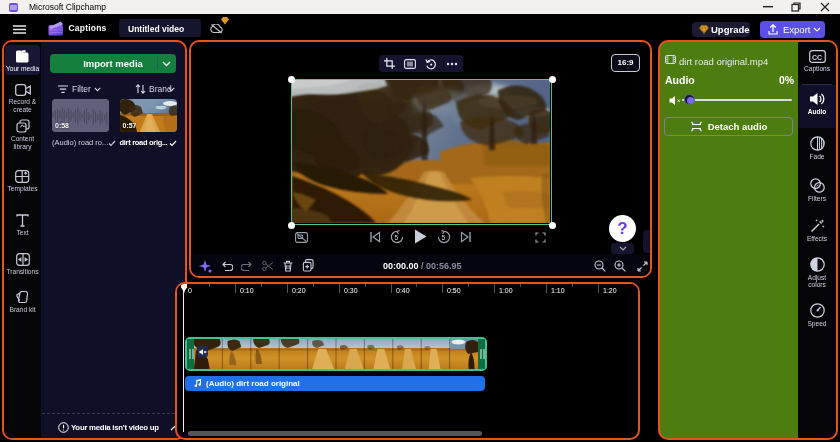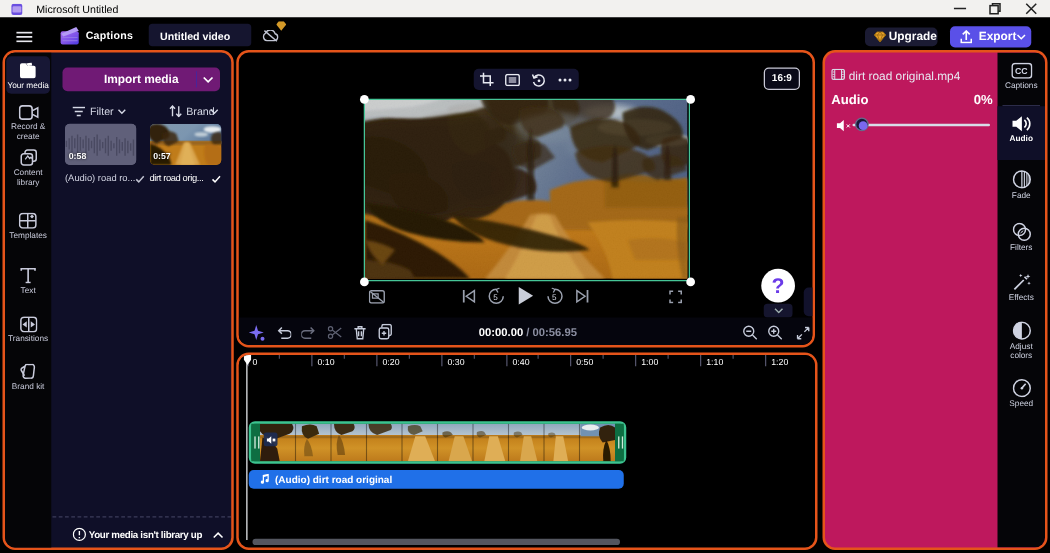--- a/index.html
+++ b/index.html
@@ -7,29 +7,29 @@
 .abs{position:absolute;}
 
 .titlebar{position:absolute;left:0;top:0;width:840px;height:14px;background:#f2f1ef;color:#111;font-size:9px;}
 .titlebar .ttext{position:absolute;left:29px;top:2px;font-size:9px;color:#000;}
 
 .navbar{position:absolute;left:0;top:14px;width:840px;height:28px;background:#000;}
 
 .panel{position:absolute;border:2.5px solid #e5541a;border-radius:10px;}
 #pleft{left:2px;top:40px;width:185px;height:400px;background:#0f0f28;overflow:hidden;}
 #pprev{left:189px;top:40px;width:463px;height:238px;background:#000;overflow:hidden;}
-#ptime{left:189px;top:282px;width:465px;height:158px;background:#000;overflow:hidden;}
-#pright{left:658px;top:40px;width:180px;height:400px;background:#be185d;overflow:hidden;}
+#ptime{left:175px;top:282px;width:465px;height:158px;background:#000;overflow:hidden;}
+#pright{left:658px;top:40px;width:180px;height:400px;background:#4d7c0f;overflow:hidden;}
 
 .sidebar{position:absolute;left:0;top:0;width:37px;height:400px;background:#050507;}
 .sbitem{position:absolute;left:0;width:37px;text-align:center;color:#c9cbdb;font-size:6.6px;line-height:7.6px;}
 .sbitem svg{display:block;margin:0 auto 2px auto;}
 .sbactive{background:#171735;border-radius:4px;left:1px;width:35px;color:#fff;}
 
-.btn-import{position:absolute;left:46px;top:12px;width:126px;height:19px;background:#701a75;border-radius:4px;color:#fff;font-weight:bold;font-size:9.5px;text-align:center;line-height:19px;}
+.btn-import{position:absolute;left:46px;top:12px;width:126px;height:19px;background:#15803d;border-radius:4px;color:#fff;font-weight:bold;font-size:9.5px;text-align:center;line-height:19px;}
 .filrow{position:absolute;left:46px;top:41px;width:126px;height:12px;color:#d6d9e6;font-size:8.5px;}
 .thumb{position:absolute;top:57px;width:51px;height:33px;border-radius:4px;overflow:hidden;}
 .dur{position:absolute;left:3px;bottom:3px;color:#fff;font-size:7px;font-weight:bold;text-shadow:0 0 2px #000;}
 .mlabel{position:absolute;top:96px;font-size:7.5px;color:#d2d4e2;}
 .backup{position:absolute;left:38px;right:0;bottom:0;height:25px;border-top:1px dashed #3c3c5a;color:#fff;font-size:8.5px;white-space:nowrap;}
 
 .ptoolbar{position:absolute;left:188px;top:13px;width:84px;height:17px;background:#14142f;border-radius:4px;display:flex;align-items:center;justify-content:space-around;}
                 .ratio{position:absolute;right:10px;top:12px;width:29px;height:18px;background:#0a0a18;border:1px solid #c9c9d6;border-radius:4px;color:#fff;font-size:8px;font-weight:bold;text-align:center;line-height:16px;}
 .vidframe{position:absolute;left:100px;top:37px;width:261px;height:146px;border:1.5px solid #46c597;}
 .handle{position:absolute;width:7px;height:7px;border-radius:50%;background:#fff;}
@@ -45,21 +45,21 @@
 .detach{position:absolute;left:4px;top:75px;width:129px;height:19px;border:1px solid #80809a;border-radius:4px;color:#fff;font-weight:bold;font-size:9.5px;text-align:center;line-height:18px;}
 .wlabel{color:#fff;font-weight:bold;font-size:10.5px;}
 </style></head>
 <body>
 
 <div class="titlebar">
   <svg class="abs" style="left:9px;top:3px" width="9" height="9" viewBox="0 0 9 9">
       <rect x="0" y="0" width="9" height="9" rx="2" fill="#6a4fe0"></rect>
       <rect x="1" y="2" width="7" height="5" rx="1" fill="#b39cf0"></rect>
     </svg>
-  <span class="ttext" style="font-size:8.5px;">Microsoft Untitled</span>
+  <span class="ttext" style="font-size:8.5px;">Microsoft Clipchamp</span>
   <svg class="abs" style="left:763px;top:6px" width="10" height="2">
       <rect width="10" height="1.4" fill="#222"></rect>
     </svg>
   <svg class="abs" style="left:791px;top:2px" width="10" height="10" viewBox="0 0 10 10">
       <rect x="1" y="2.5" width="6.5" height="6.5" fill="none" stroke="#222" stroke-width="1.2"></rect>
       <path d="M3 2.5 V1 H9 V7 H7.5" fill="none" stroke="#222" stroke-width="1.2"></path>
     </svg>
   <svg class="abs" style="left:820px;top:2px" width="10" height="10" viewBox="0 0 10 10">
       <path d="M1 1 L9 9 M9 1 L1 9" stroke="#222" stroke-width="1.2"></path>
     </svg>
@@ -95,21 +95,21 @@
   <svg class="abs" style="left:699px;top:11px" width="10" height="9" viewBox="0 0 10 9">
       <path d="M2.5 0.5 L7.5 0.5 L9.5 3 L5 8.5 L0.5 3 Z" fill="#e8a32b" stroke="#9a6a10" stroke-width="0.8"></path>
       <path d="M0.5 3 h9 M5 8.5 L3 3 L5 0.5 L7 3 Z" stroke="#9a6a10" stroke-width="0.7" fill="none"></path>
     </svg>
   <div class="abs" style="left:711px;top:10px;color:#fff;font-weight:bold;font-size:9.5px;">Upgrade</div>
   <div class="abs" style="left:760px;top:7px;width:65px;height:17px;background:#5a50e8;border-radius:4px;"></div>
   <svg class="abs" style="left:768px;top:10px" width="10" height="11" viewBox="0 0 10 11">
       <path d="M5 8 L5 1 M2.2 3.5 L5 0.8 L7.8 3.5" stroke="#fff" stroke-width="1.3" fill="none"></path>
       <path d="M1 7 v3 h8 v-3" stroke="#fff" stroke-width="1.2" fill="none"></path>
     </svg>
-  <div class="abs" style="left:783px;top:10px;color:#fff;font-weight:bold;font-size:9.5px;">Export</div>
+  <div class="abs" style="left:783px;top:10px;color:#fff;font-weight:normal;font-size:9.5px;">Export</div>
   <svg class="abs" style="left:813px;top:13px" width="8" height="5" viewBox="0 0 8 5">
       <path d="M1 1 L4 4 L7 1" stroke="#fff" stroke-width="1.2" fill="none"></path>
     </svg>
 </div>
 
 <div class="panel" id="pleft">
   <div class="sidebar"></div>
 
   <div class="sbitem sbactive" style="top:3px;height:30px;padding-top:5px;">
     <svg width="15" height="13" viewBox="0 0 15 13">
@@ -222,30 +222,30 @@
       <path d="M10 8 q6 -4 11 0 l2 6 -8 4 q-6 -2 -5 -10" fill="#3a280c" opacity="0.85" filter="url(#tsoft)"></path>
       <path d="M50 8 q5 -3 8 0 v8 l-7 1 q-4 -4 -1 -9" fill="#3a280c" opacity="0.8" filter="url(#tsoft)"></path>
       <path d="M44 17 q8 -2 14 2 v14 h-12 q-4 -8 -2 -16" fill="#b06812" opacity="0.7" filter="url(#tsoft)"></path>
     </svg>
     <div class="dur">0:57</div>
   </div>
   <div class="mlabel" style="left:48px;white-space:nowrap;">(Audio) road ro...</div>
   <svg class="abs" style="left:104px;top:98px" width="8" height="7" viewBox="0 0 8 7">
       <path d="M1 3.5 L3 5.5 L7 1" stroke="#c2c4d2" stroke-width="1.2" fill="none"></path>
     </svg>
-  <div class="mlabel" style="left:115.5px;color:#fff;font-weight:normal;letter-spacing:-0.3px;white-space:nowrap;">dirt road orig...</div>
+  <div class="mlabel" style="left:115.5px;color:#fff;font-weight:bold;letter-spacing:-0.3px;white-space:nowrap;">dirt road orig...</div>
   <svg class="abs" style="left:165px;top:98px" width="8" height="7" viewBox="0 0 8 7">
       <path d="M1 3.5 L3 5.5 L7 1" stroke="#fff" stroke-width="1.2" fill="none"></path>
     </svg>
   <div class="backup">
     <svg class="abs" style="left:16px;top:8px" width="11" height="11" viewBox="0 0 11 11">
         <circle cx="5.5" cy="5.5" r="4.8" fill="none" stroke="#fff" stroke-width="1"></circle>
         <path d="M5.5 2.8 V6.2 M5.5 7.6 v1" stroke="#fff" stroke-width="1.1"></path>
       </svg>
-    <div class="abs" style="left:29px;top:9px;font-weight:bold;font-size:7.8px;letter-spacing:-0.25px;">Your media isn't library up</div>
+    <div class="abs" style="left:29px;top:9px;font-weight:bold;font-size:7.8px;letter-spacing:-0.25px;">Your media isn't video up</div>
     <svg class="abs" style="left:128px;top:11px" width="9" height="6" viewBox="0 0 9 6">
         <path d="M1 5 L4.5 1.5 L8 5" stroke="#fff" stroke-width="1.2" fill="none"></path>
       </svg>
   </div>
 </div>
 
 <div class="panel" id="pprev">
   <div class="ptoolbar">
     <svg width="11" height="11" viewBox="0 0 11 11">
         <path d="M2.8 0 V8.2 H11 M0 2.8 H8.2 V11" stroke="#e8eaf2" stroke-width="1.2" fill="none"></path>
@@ -629,13 +629,19 @@
   <div class="abs" style="left:19px;top:13.5px;color:#e8e9f2;font-size:9.5px;">dirt road original.mp4</div>
   <div class="abs wlabel" style="left:5px;top:32px;">Audio</div>
   <div class="abs wlabel" style="left:119px;top:32px;">0%</div>
   <svg class="abs" style="left:9px;top:53px" width="12" height="11" viewBox="0 0 12 11">
       <path d="M0.5 3.6 H3 L6 1 V10 L3 7.4 H0.5 Z" fill="#fff"></path>
       <path d="M8 4.2 L11 7.2 M11 4.2 L8 7.2" stroke="#fff" stroke-width="1" transform="scale(0.8) translate(2.5,1.5)"></path>
     </svg>
   <div class="abs" style="left:22px;top:57px;width:110px;height:2px;background:#d8dce8;border-radius:1px;"></div>
   <div class="abs" style="left:24px;top:52px;width:11px;height:11px;border-radius:50%;background:#181838;border:1px solid #666a8a;"></div>
   <div class="abs" style="left:27px;top:55px;width:7px;height:7px;border-radius:50%;background:#7a68f0;"></div>
+  <div class="detach">
+    <svg style="vertical-align:-2px;margin-right:5px;" width="13" height="11" viewBox="0 0 13 11">
+        <path d="M2 3.5 H11 M2 7.5 H11" stroke="#fff" stroke-width="1.1"></path>
+        <path d="M3.5 3.5 L1.5 0.8 M9.5 3.5 L11.5 0.8 M3.5 7.5 L1.5 10.2 M9.5 7.5 L11.5 10.2" stroke="#fff" stroke-width="1.1"></path>
+      </svg>Detach audio
+  </div>
 </div>
 
 </body></html>

